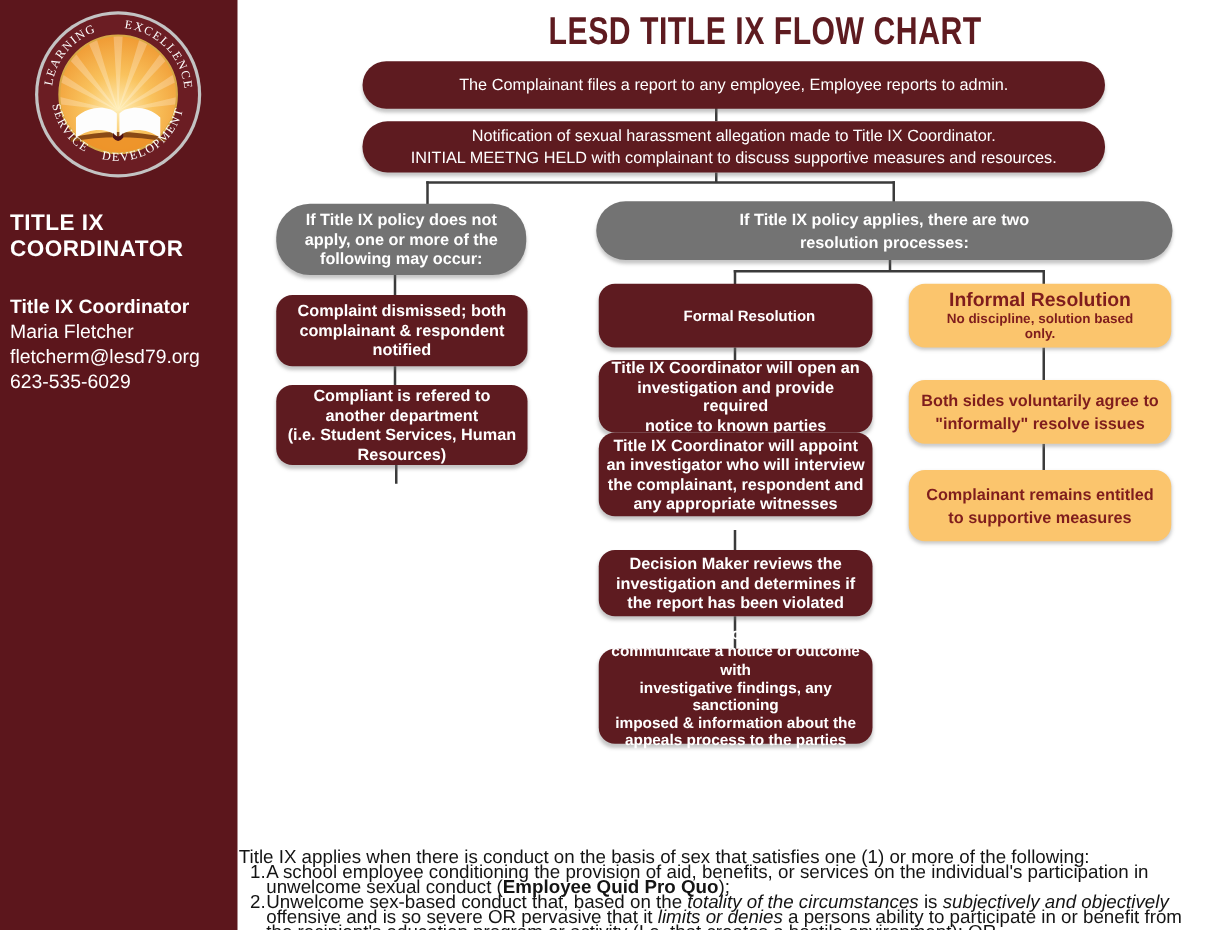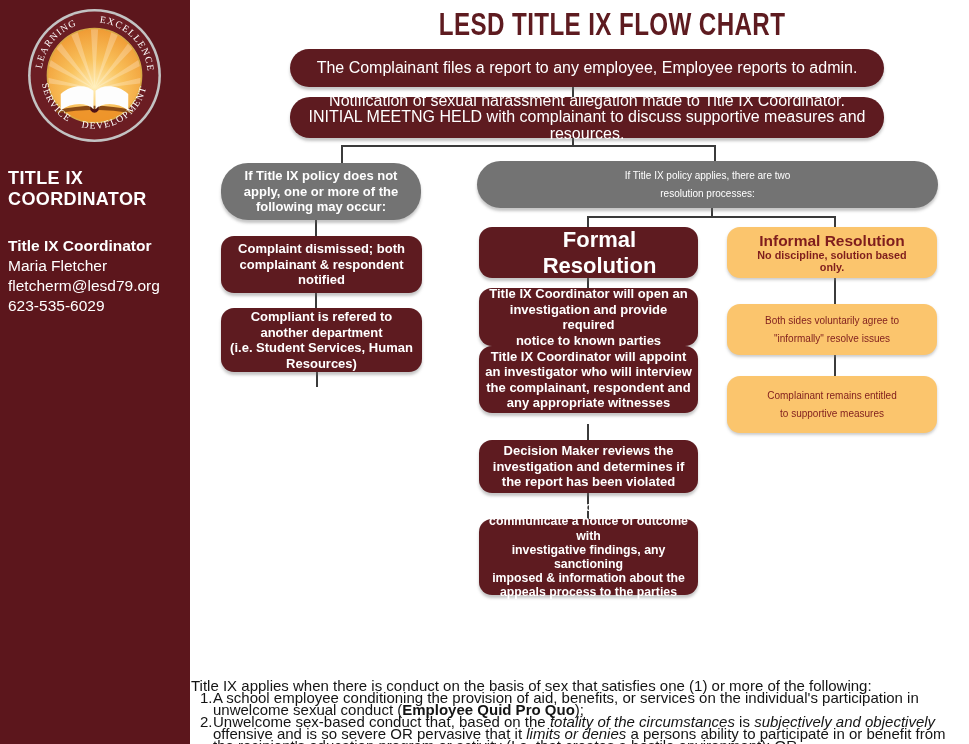--- a/index.html
+++ b/index.html
@@ -22,24 +22,24 @@
   
   .box{position:absolute;display:flex;flex-direction:column;align-items:center;justify-content:center;
        text-align:center;color:#fff;border-radius:13px;box-shadow:0 3px 3px rgba(110,110,110,.4);
        box-sizing:border-box;padding:2px 6px;}
   .bt{white-space:pre-line;}
   .maroon{background:#5e1b20;}
   .grayb{background:#737373;}
   .orangeb{background:#fbc56d;color:#7f1d1d;box-shadow:0 2px 3px rgba(140,140,140,.45);}
   .pill{border-radius:20px;}
   .bigr{border-radius:27px;}
-  .f-reg{font-weight:normal;font-size:16px;line-height:16.5px;}
+  .f-reg{font-weight:normal;font-size:13px;line-height:16.5px;}
   .f-bold{font-weight:bold;font-size:13px;line-height:15.5px;}
-  .f-bold2{font-weight:normal;font-size:10px;line-height:17.5px;}
-  .f-head{font-weight:bold;font-size:22px;padding-left:28px;}
+  .f-bold2{font-weight:bold;font-size:13px;line-height:17.5px;}
+  .f-head{font-weight:bold;font-size:12px;padding-left:28px;}
   .f-head2{font-weight:bold;font-size:15.5px;line-height:17px;}
   .f-sub{font-weight:bold;font-size:10.8px;line-height:12.5px;}
   .f-small{font-weight:bold;font-size:12.3px;line-height:14.2px;}
 
   
   .conn{position:absolute;background:#3b3b3b;}
 
   
   .footnote{position:absolute;left:191px;top:680px;width:776px;color:#141414;
             font-size:15px;line-height:11.9px;}

